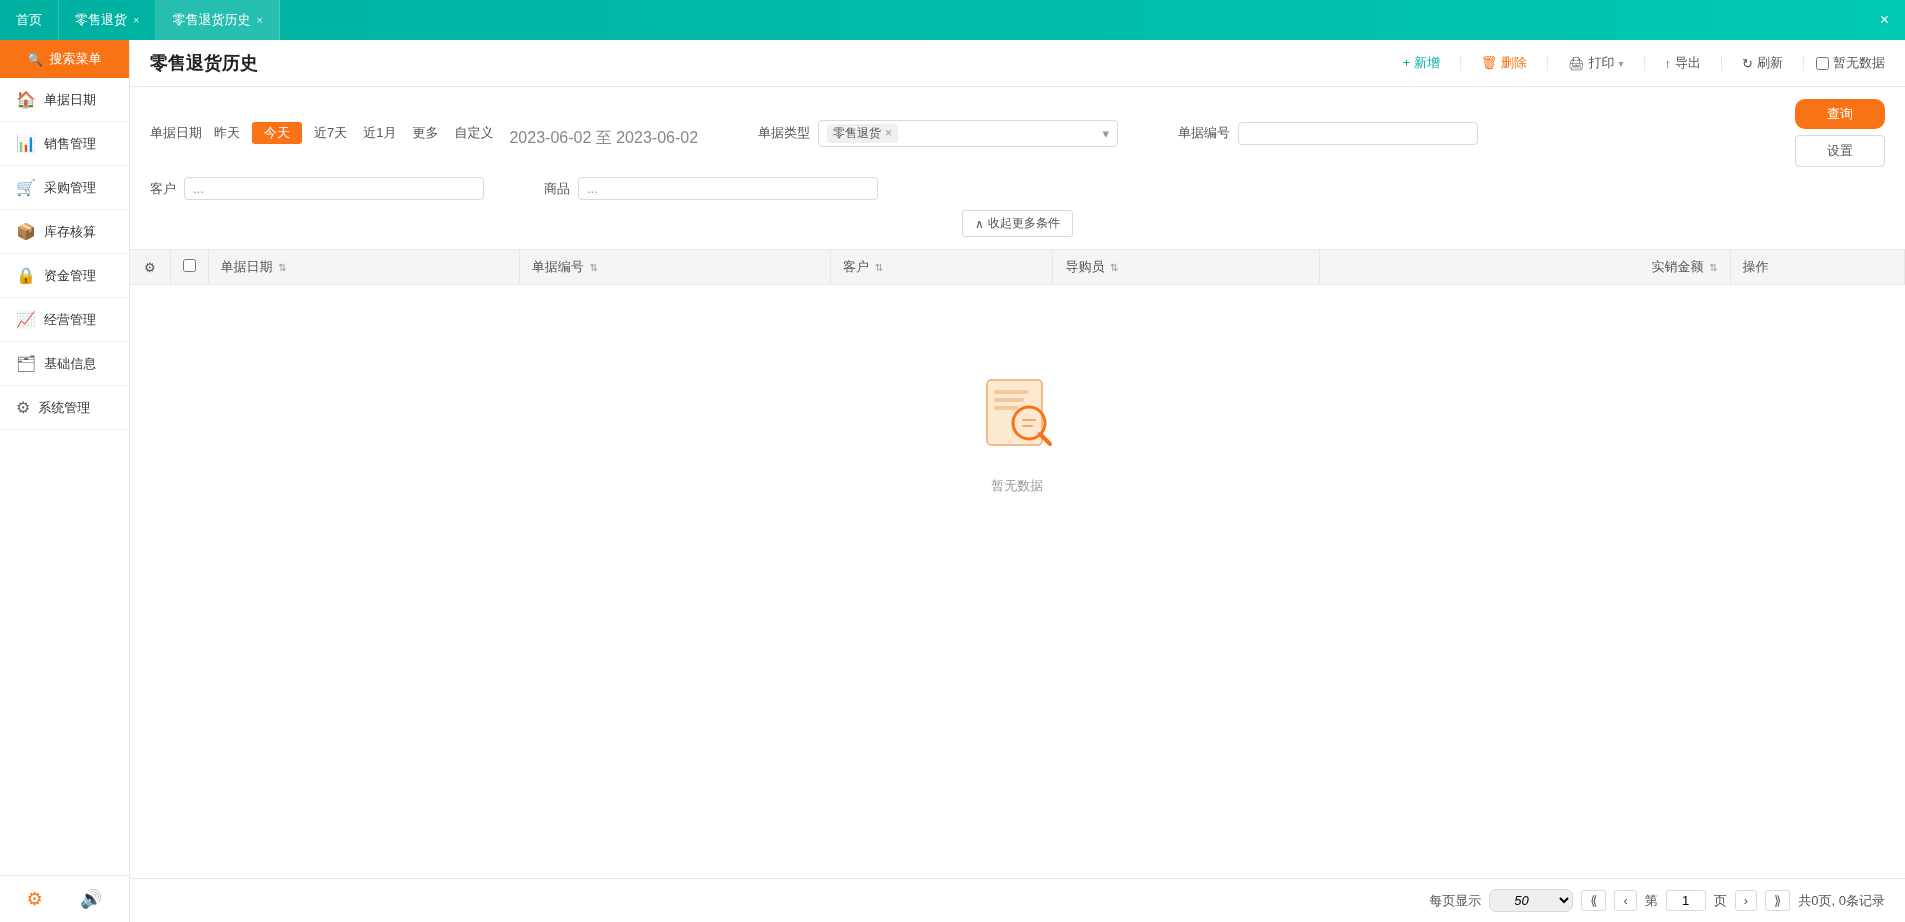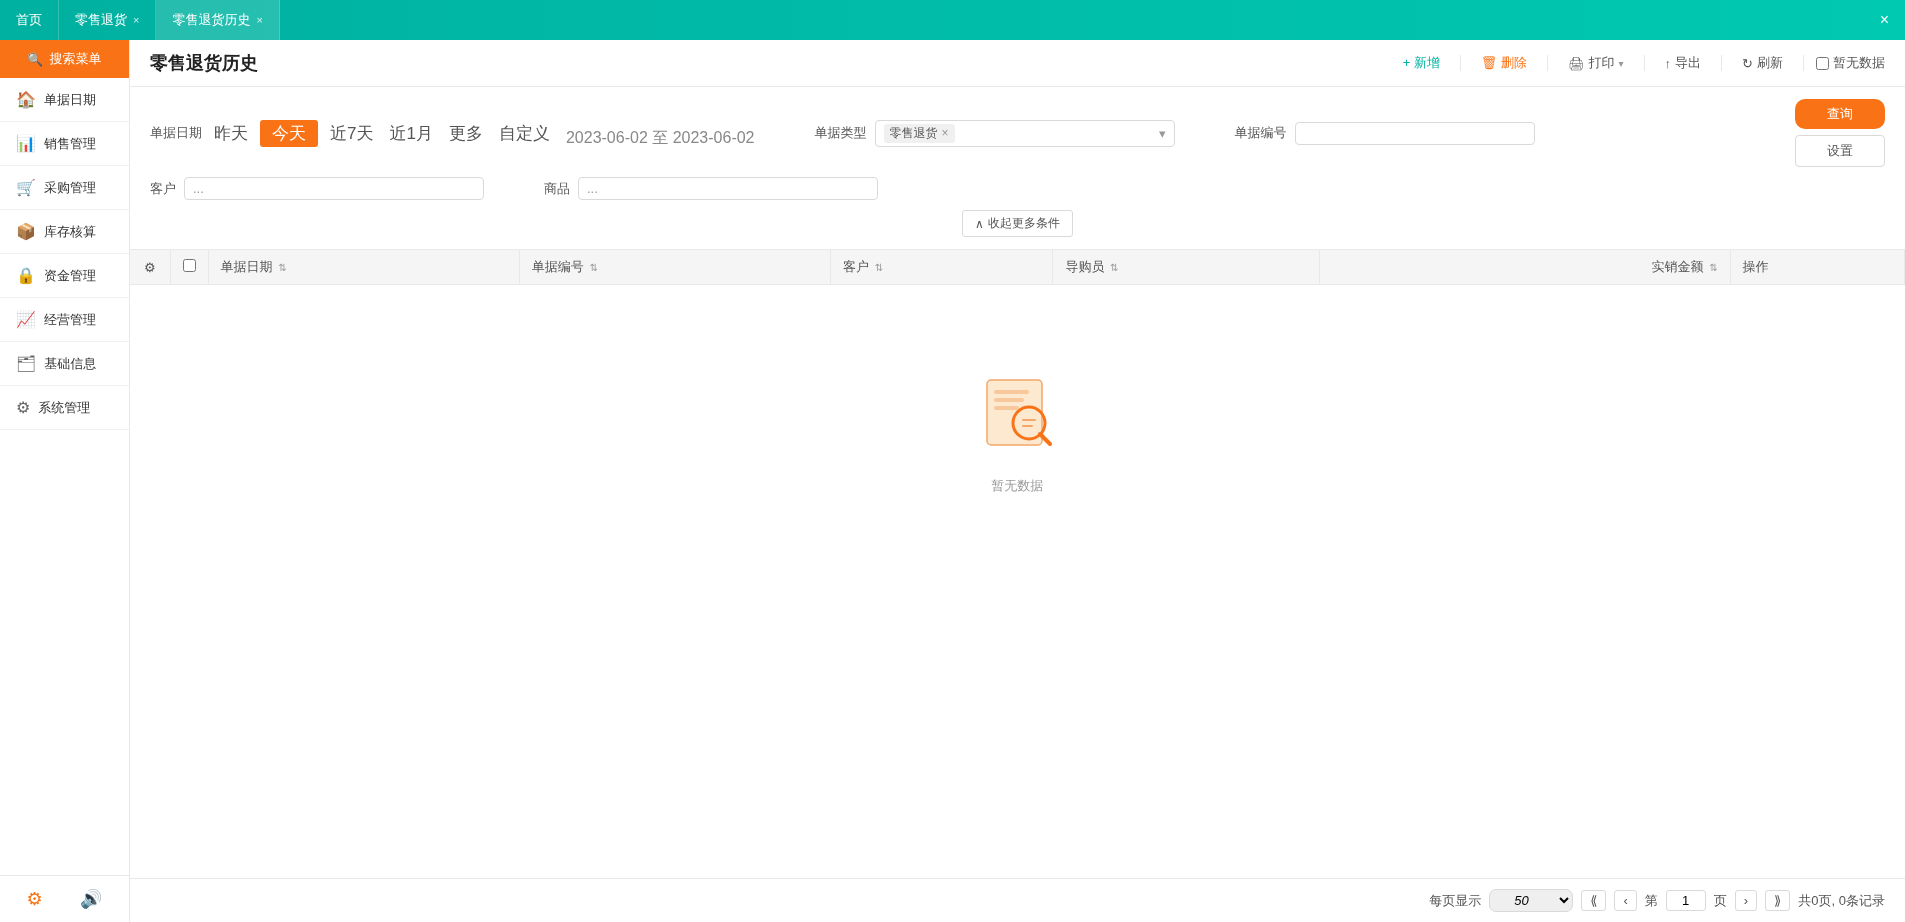--- a/index.html
+++ b/index.html
@@ -173,21 +173,21 @@
       font-size: 13px;
       color: #555;
       min-width: fit-content;
     }
     .date-shortcuts {
       display: flex;
       align-items: center;
       gap: 8px;
     }
     .date-shortcut {
-      font-size: 17px;
+      font-size: 13px;
       color: #555;
       cursor: pointer;
       padding: 2px 4px;
     }
     .date-shortcut.active {
       background: #f97316;
       color: #fff;
       border-radius: 3px;
       padding: 2px 12px;
     }

